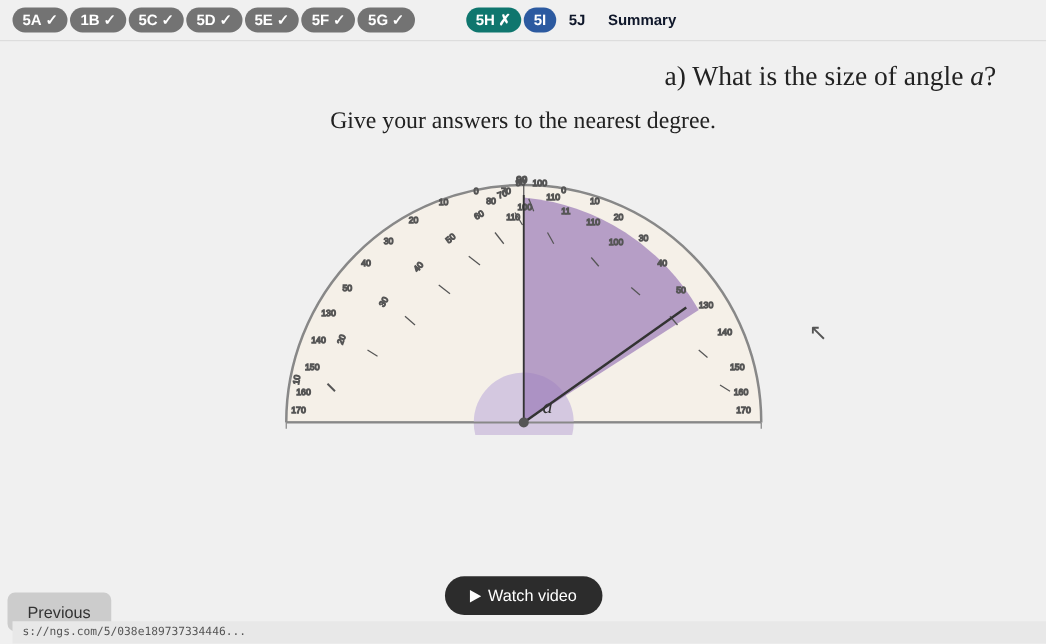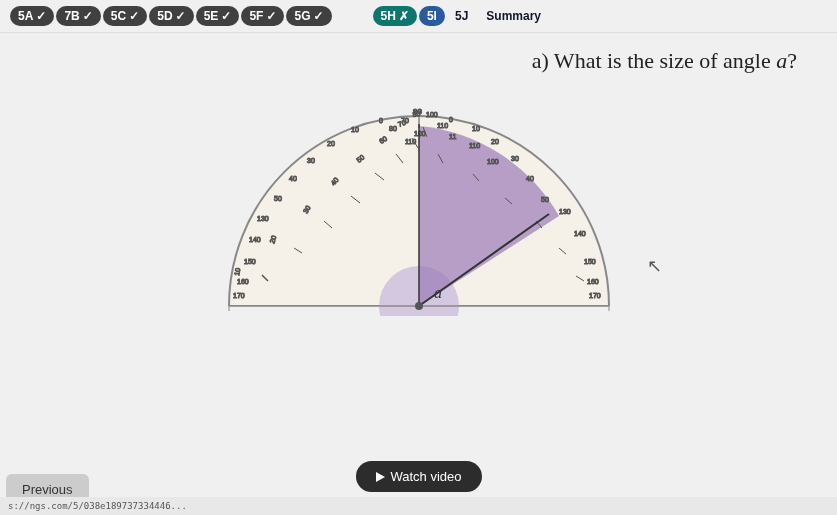--- a/index.html
+++ b/index.html
@@ -28,21 +28,21 @@
       padding: 3px 8px;
       border-radius: 12px;
       font-size: 12px;
       font-family: Arial, sans-serif;
       font-weight: 600;
       cursor: pointer;
       gap: 3px;
     }
 
     .nav-item.completed {
-      background: #404040;
+      background: #737373;
       color: white;
     }
 
     .nav-item.active {
       background: #2c5aa0;
       color: white;
     }
 
     .nav-item.inactive {
       color: #0f172a;
@@ -146,42 +146,42 @@
       right: 175px;
       font-size: 18px;
       color: #555;
       pointer-events: none;
     }
 
     
     .url-bar {
       position: absolute;
       bottom: 0;
-      left: 0;
+      left: 10px;
       right: 0;
       height: 18px;
       background: #e8e8e8;
       font-size: 9px;
       color: #555;
       display: flex;
       align-items: center;
       padding-left: 8px;
       font-family: monospace;
     }
   </style>
 </head>
 <body>
 
 <div class="top-nav">
   <div class="nav-item completed">
     <span>5A</span>
     <span>✓</span>
   </div>
   <div class="nav-item completed">
-    <span>7B</span>
+    <span>1B</span>
     <span>✓</span>
   </div>
   <div class="nav-item completed">
     <span>5C</span>
     <span>✓</span>
   </div>
   <div class="nav-item completed">
     <span>5D</span>
     <span>✓</span>
   </div>
@@ -213,20 +213,21 @@
 </div>
 
 <div class="main-content">
 
   <div class="question-a">
     <span>a) What is the size of angle</span>
     <em>a</em>?
   </div>
 
 
+  <div class="instruction">Give your answers to the nearest degree.</div>
 
   <div class="protractor-area">
     <svg class="protractor-svg" viewBox="0 0 400 210" xmlns="http://www.w3.org/2000/svg">
 
       <defs>
         <clipPath id="semi-clip">
           <rect x="0" y="0" width="400" height="200"></rect>
         </clipPath>
       </defs>
 

